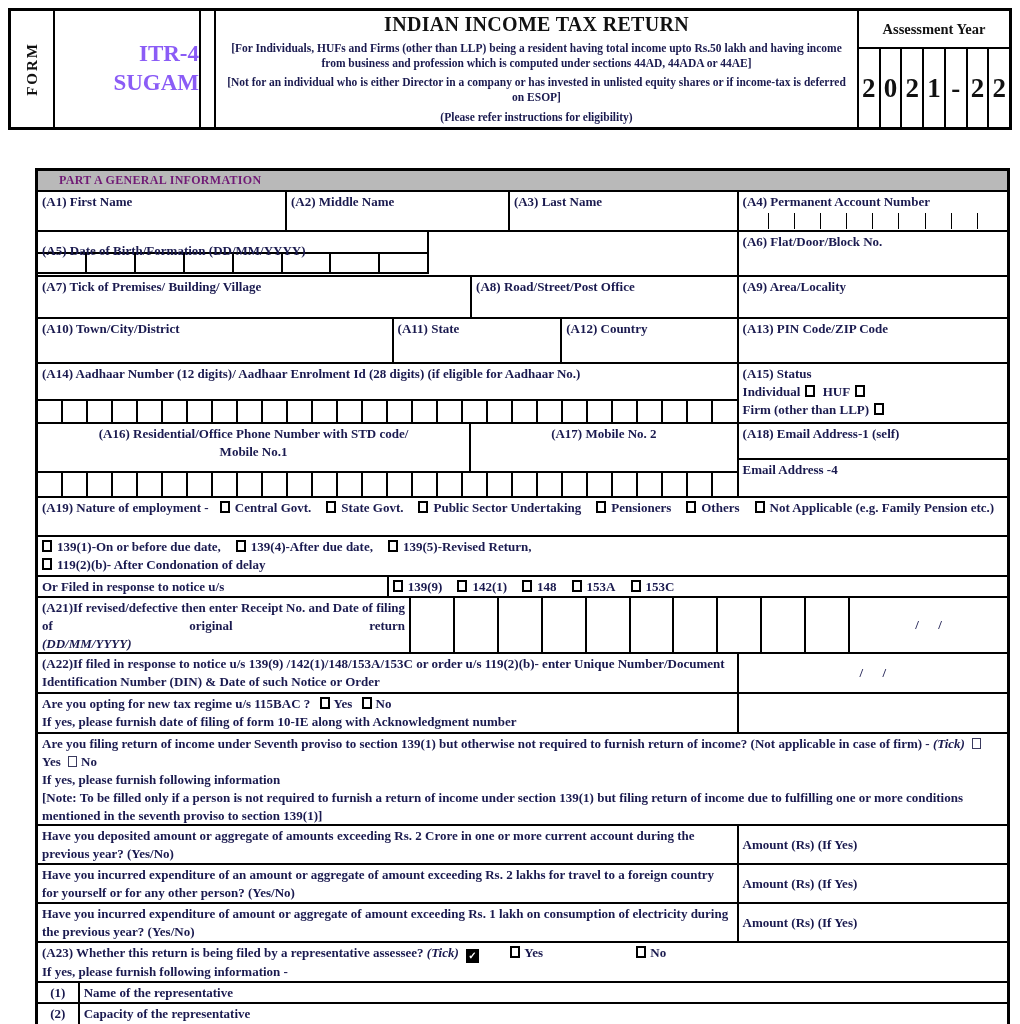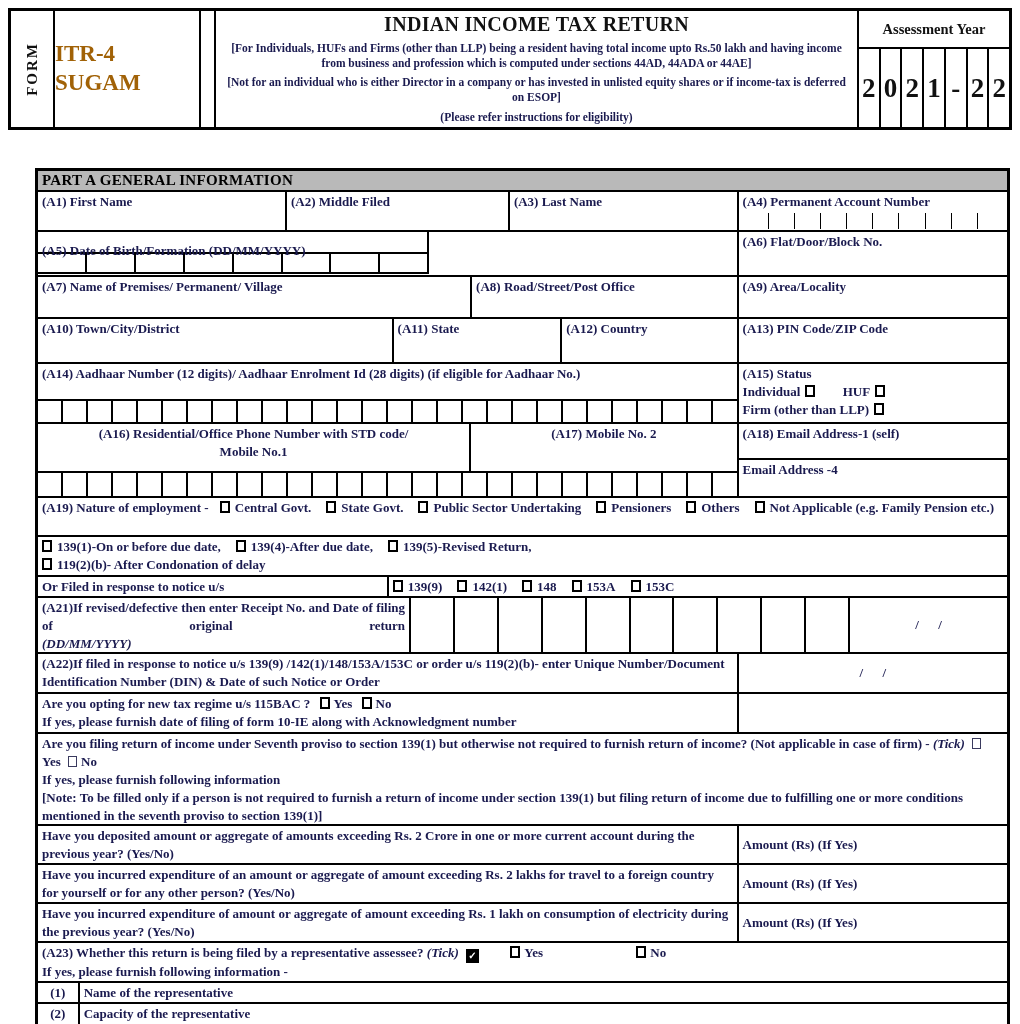--- a/index.html
+++ b/index.html
@@ -4,37 +4,37 @@
 <style>
   *{margin:0;padding:0;box-sizing:border-box}
   html,body{width:1020px;height:1024px;overflow:hidden;background:#fff}
   body{font-family:"Liberation Serif","DejaVu Serif",serif;font-weight:bold;color:#1a1a4f}
   .page{position:relative;width:1020px;height:1024px;background:#fff}
 
   
   .hdr{position:absolute;left:8px;top:8px;width:1004px;height:122px;border:3px solid #000;display:flex;background:#fff}
   .hdr-form{width:44px;border-right:2px solid #000;display:flex;align-items:center;justify-content:center}
   .vert{writing-mode:vertical-rl;transform:rotate(180deg);font-size:15px;letter-spacing:2px;color:#111}
-  .hdr-code{width:146px;border-right:2px solid #000;display:flex;flex-direction:column;align-items:flex-start;justify-content:center;font-size:23px;line-height:1.25;color:#a16207}
+  .hdr-code{width:146px;border-right:2px solid #000;display:flex;flex-direction:column;align-items:flex-end;justify-content:center;font-size:23px;line-height:1.25;color:#8b5cf6}
   .hdr-spacer{width:15px;border-right:2px solid #000}
   .hdr-desc{flex:1;border-right:2px solid #000;text-align:center;padding:2px 6px;display:flex;flex-direction:column;justify-content:space-between}
   .hdr-title{font-size:20px;color:#111;letter-spacing:.3px}
   .hdr-sub{font-size:11.5px;line-height:1.3}
   .hdr-ay{width:150px;display:flex;flex-direction:column}
   .ay-label{height:38px;border-bottom:2px solid #000;display:flex;align-items:center;justify-content:center;font-size:14.5px;color:#111}
   .ay-digits{flex:1;display:flex}
   .ay-cell{flex:1;border-right:2px solid #000;display:flex;align-items:center;justify-content:center;font-size:27px;color:#111}
   .ay-cell:last-child{border-right:none}
 
   
   .tbl{position:absolute;left:35px;top:168px;width:975px;border:3px solid #000;background:#fff}
   .row{display:flex;border-bottom:2px solid #000;align-items:stretch}
   .c{border-right:2px solid #000;padding:1px 4px;font-size:13px;line-height:18px;overflow:hidden}
   .c.last{border-right:none}
-  .part-title{width:100%;background:#b9b9b9;color:#000000;font-size:15px;padding:0 4px;letter-spacing:.3px;line-height:19px}
+  .part-title{width:100%;background:#b9b9b9;color:#701a75;font-size:12px;padding:0 21px;letter-spacing:.3px;line-height:19px}
   i{font-style:italic}
 
   
   .cb{display:inline-block;width:10px;height:12px;border:2.5px solid #000;background:#fff;vertical-align:-1px;margin-right:4px}
   .cb-light{display:inline-block;width:9px;height:11px;border:1.3px solid #3a3a5e;background:#fff;vertical-align:-1px;margin:0 4px}
   .cb-checked{display:inline-flex;width:13px;height:14px;background:#000;color:#fff;align-items:center;justify-content:center;font-size:10px;vertical-align:-2px;margin-left:4px}
   .cb-checked::after{content:"\2713"}
   .cbitem{margin-right:15px;white-space:nowrap}
   .cbitem:last-child{margin-right:0}
   .cblab{margin-left:1px}
@@ -54,21 +54,21 @@
   .grid-cells .cell{flex:1;border-right:2px solid #000}
   .grid-cells .cell:last-child{border-right:none}
 
   .a21-cells{display:flex;padding:0}
   .a21-cells .cell{flex:1;border-right:2px solid #000}
   .a21-cells .cell:last-child{border-right:none}
 
   .vcenter{display:flex;align-items:center}
   .hcenter{text-align:center}
   .just{text-align:justify;text-align-last:justify}
-  .gap28{margin-left:28px}.gap90{margin-left:90px}.gap20{margin-left:20px}
+  .gap28{margin-left:28px}.gap90{margin-left:90px}.gap20{}
 </style>
 </head>
 <body>
 
 <div class="page">
 
   <div class="hdr">
     <div class="hdr-form">
       <span class="vert">FORM</span>
     </div>
@@ -98,21 +98,21 @@
   </div>
 
   <div class="tbl">
 
     <div class="row" style="height:21px">
       <div class="part-title">PART A GENERAL INFORMATION</div>
     </div>
 
     <div class="row" style="height:40px">
       <div class="c" style="width:25.7%"><span>(A1) First Name</span></div>
-      <div class="c" style="width:23.0%"><span>(A2) Middle Filed</span></div>
+      <div class="c" style="width:23.0%"><span>(A2) Middle Name</span></div>
       <div class="c" style="width:23.6%"><span>(A3) Last Name</span></div>
       <div class="c last" style="flex:1">
         <span>(A4) Permanent Account Number</span>
         <div class="pan-cells">
             <div class="cell"></div>
             <div class="cell"></div>
             <div class="cell"></div>
             <div class="cell"></div>
             <div class="cell"></div>
             <div class="cell"></div>
@@ -135,21 +135,21 @@
             <div class="cell"></div>
             <div class="cell"></div>
             <div class="cell"></div>
             <div class="cell"></div>
           </div>
       </div>
       <div class="c last" style="flex:1"><span>(A6) Flat/Door/Block No.</span></div>
     </div>
 
     <div class="row" style="height:42px">
-      <div class="c" style="width:44.8%"><span>(A7) Name of Premises/ Permanent/ Village</span></div>
+      <div class="c" style="width:44.8%"><span>(A7) Tick of Premises/ Building/ Village</span></div>
       <div class="c" style="width:27.5%"><span>(A8) Road/Street/Post Office</span></div>
       <div class="c last" style="flex:1"><span>(A9) Area/Locality</span></div>
     </div>
 
     <div class="row" style="height:45px">
       <div class="c" style="width:36.7%"><span>(A10) Town/City/District</span></div>
       <div class="c" style="width:17.4%"><span>(A11) State</span></div>
       <div class="c" style="width:18.2%"><span>(A12) Country</span></div>
       <div class="c last" style="flex:1"><span>(A13) PIN Code/ZIP Code</span></div>
     </div>

